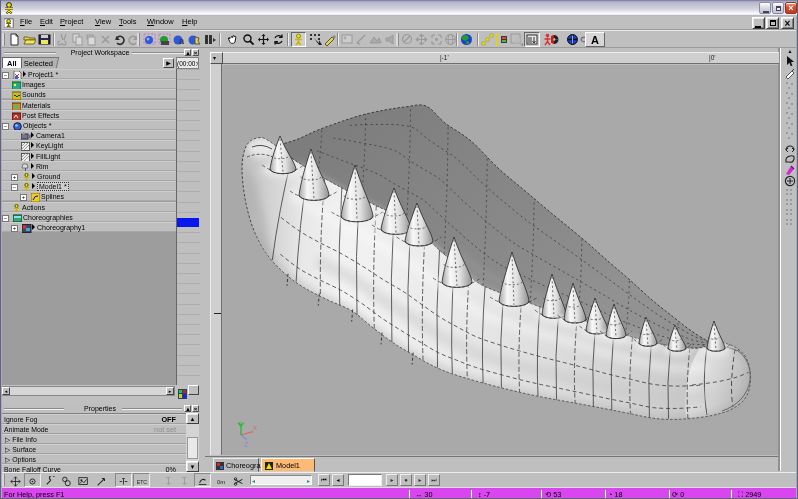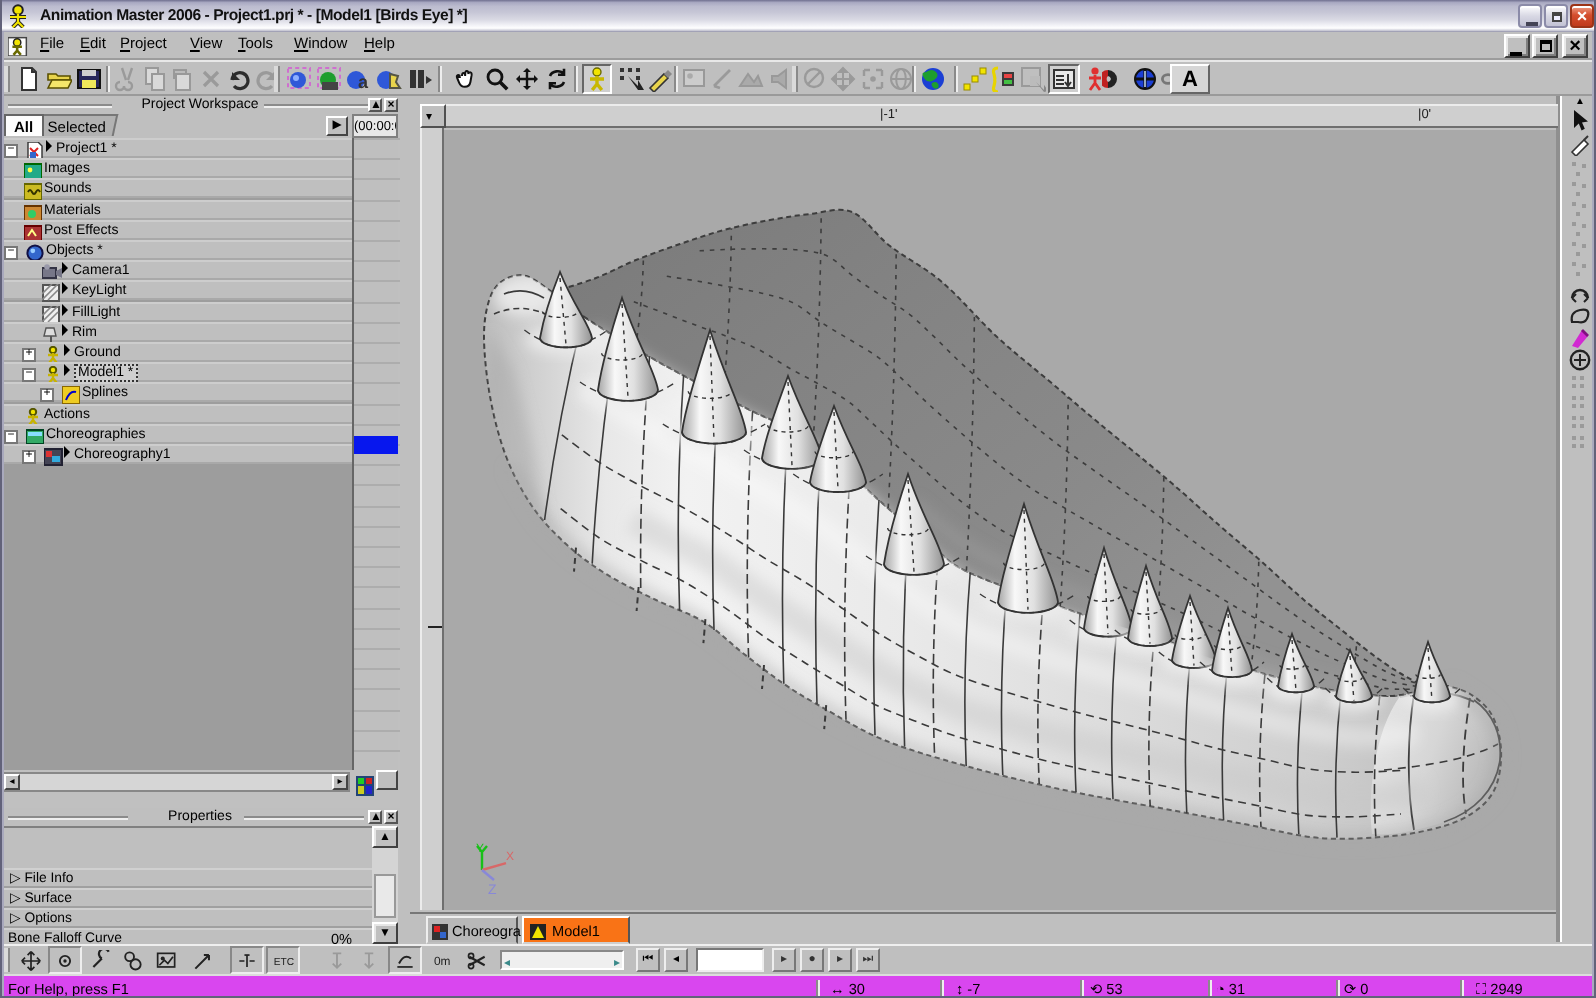--- a/index.html
+++ b/index.html
@@ -67,21 +67,20 @@
 .ssep{position:absolute;top:2px;width:2px;height:9px;border-left:1px solid #8a8a8a;border-right:1px solid #eee}
 </style></head><body>
 <div id="app">
 
 <div class="abs" id="title">
  <svg class="abs" style="left:3px;top:2px" width="12" height="12" viewBox="0 0 12 12">
         <circle cx="6" cy="3" r="2.4" fill="#f2e400" stroke="#222" stroke-width="1"></circle>
         <path d="M6 5 L6 9 M2 6.5 L10 6.5 M6 9 L3.4 11.6 M6 9 L8.6 11.6" stroke="#222" stroke-width="2.1" fill="none"></path>
         <path d="M6 5 L6 9 M2 6.5 L10 6.5 M6 9 L3.4 11.6 M6 9 L8.6 11.6" stroke="#f2e400" stroke-width="1.1" fill="none"></path>
       </svg>
- <div class="abs txt">Animation Master 2006 - Project1.prj * - [Model1 [Birds Eye] *]</div>
  <div class="abs tbtn" style="left:759px">
         <span style="position:absolute;left:3px;top:8px;width:6px;height:2px;background:#445"></span>
       </div>
  <div class="abs tbtn" style="left:772px">
         <span style="position:absolute;left:3px;top:3px;width:5px;height:5px;border:1px solid #444;border-top-width:2px;background:#eef"></span>
       </div>
  <div class="abs tbtn close" style="left:785px">
         <span style="font-family:'Liberation Sans',sans-serif;font-weight:bold;color:#fff">×</span>
       </div>
 </div>
@@ -543,20 +542,28 @@
         <rect x="5" y="1" width="3" height="3" fill="#c22"></rect>
         <rect x="1" y="5" width="3" height="4" fill="#cc2"></rect>
         <rect x="5" y="5" width="3" height="4" fill="#22c"></rect>
       </svg></div>
 <div class="abs" style="left:188px;top:385px;width:11px;height:10px;background:#bfbfbf;border:1px solid;border-color:#fff #444 #444 #fff"></div>
 
 <div class="abs" id="props-title">Properties</div>
 <div class="abs mbtn" style="left:184px;top:405px">▲</div>
 <div class="abs mbtn" style="left:192px;top:405px;font-weight:bold">×</div>
 <div class="abs" id="props">
+ <div class="prow" style="top:0">
+        <span style="position:absolute;left:4px">Ignore Fog</span>
+        <span class="pval" style="font-weight:bold">OFF</span>
+      </div>
+ <div class="prow" style="top:10px">
+        <span style="position:absolute;left:4px">Animate Mode</span>
+        <span class="pval" style="color:#8f8f8f">not set</span>
+      </div>
  <div class="prow" style="top:20px">
         <span style="position:absolute;left:5px">▷ File Info</span>
       </div>
  <div class="prow" style="top:30px">
         <span style="position:absolute;left:5px">▷ Surface</span>
       </div>
  <div class="prow" style="top:40px">
         <span style="position:absolute;left:5px">▷ Options</span>
       </div>
  <div class="prow" style="top:50px">
@@ -810,21 +817,21 @@
       </svg>
 </div>
 <div class="abs" id="tabbar">
  <div class="vtab" style="left:8px;width:46px;background:#b8b8b8">
    <svg style="position:absolute;left:2px;top:3px" width="8" height="8">
           <rect width="8" height="8" fill="#333"></rect>
           <rect x="1" y="1" width="3" height="3" fill="#d22"></rect>
           <rect x="4" y="4" width="3" height="3" fill="#36c"></rect>
         </svg>
    <span style="margin-left:12px">Choreogra...</span></div>
- <div class="vtab" style="left:56px;width:54px;background:#f97316;border-color:#fff #555 #cfcfcf #fff">
+ <div class="vtab" style="left:56px;width:54px;background:#fdba74;border-color:#fff #555 #cfcfcf #fff">
    <svg style="position:absolute;left:3px;top:3px" width="8" height="8">
           <rect width="8" height="8" fill="#222"></rect>
           <path d="M1 7 l3-6 3 6 z" fill="#f2e400"></path>
         </svg>
    <span style="margin-left:14px">Model1</span></div>
 </div>
 
 <div class="abs" style="left:0;top:0;width:1px;height:499px;background:#62627a;z-index:50"></div>
 <div class="abs" style="left:1px;top:16px;width:1px;height:483px;background:#a9a9bd;z-index:50"></div>
 <div class="abs" style="left:797px;top:0;width:1px;height:499px;background:#62627a;z-index:50"></div>
@@ -995,21 +1002,21 @@
       <div class="abs" style="left:400px;top:1px;width:12px;height:12px;background:#bfbfbf;border:1px solid;border-color:#eee #777 #777 #eee;font-size:6px;text-align:center;line-height:11px;color:#333">●</div>
       <div class="abs" style="left:414px;top:1px;width:12px;height:12px;background:#bfbfbf;border:1px solid;border-color:#eee #777 #777 #eee;font-size:6px;text-align:center;line-height:11px;color:#333">▸</div>
       <div class="abs" style="left:428px;top:1px;width:12px;height:12px;background:#bfbfbf;border:1px solid;border-color:#eee #777 #777 #eee;font-size:6px;text-align:center;line-height:11px;color:#333">⏭</div>
     </div>
 
 <div class="abs" id="statusbar">
  <div class="abs" style="left:4px;top:2px">For Help, press F1</div>
  <div class="abs" style="left:415px;top:2px">↔ 30</div>
  <div class="abs" style="left:478px;top:2px">↕ -7</div>
  <div class="abs" style="left:545px;top:2px">⟲ 53</div>
- <div class="abs" style="left:608px;top:2px">◔ 31</div>
+ <div class="abs" style="left:608px;top:2px">◔ 18</div>
  <div class="abs" style="left:672px;top:2px">⟳ 0</div>
  <div class="abs" style="left:738px;top:2px">⛶ 2949</div>
  <div class="ssep" style="left:408px"></div>
       <div class="ssep" style="left:470px"></div>
  <div class="ssep" style="left:540px"></div>
       <div class="ssep" style="left:604px"></div>
  <div class="ssep" style="left:668px"></div>
       <div class="ssep" style="left:730px"></div>
 </div>
 

